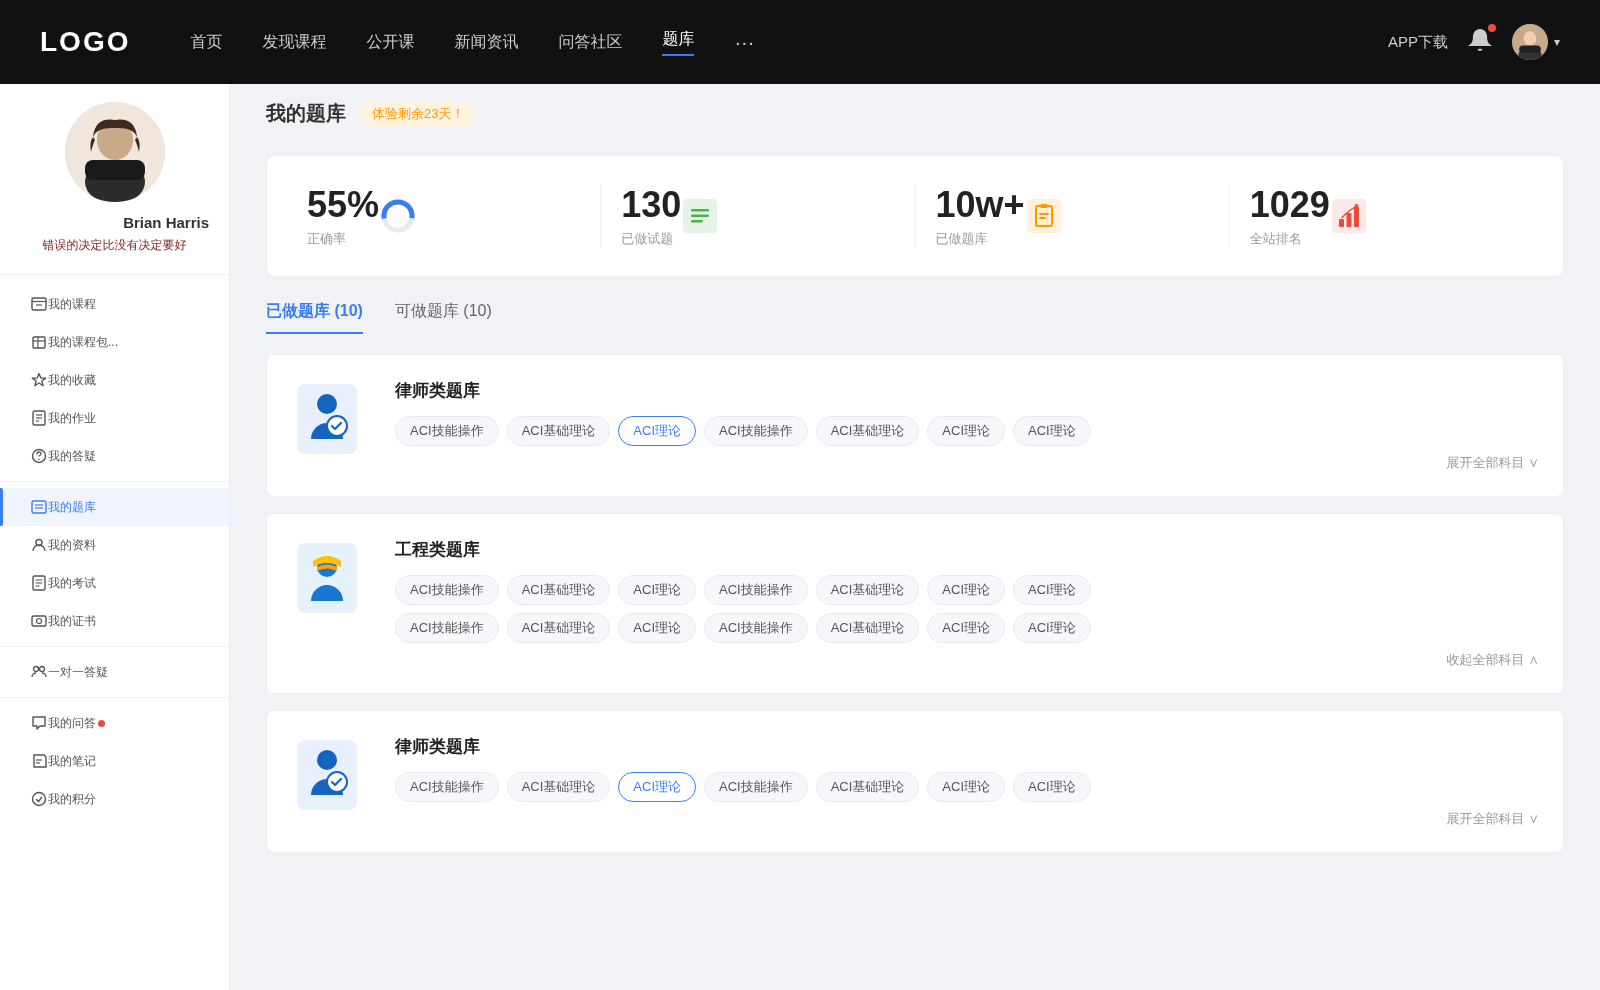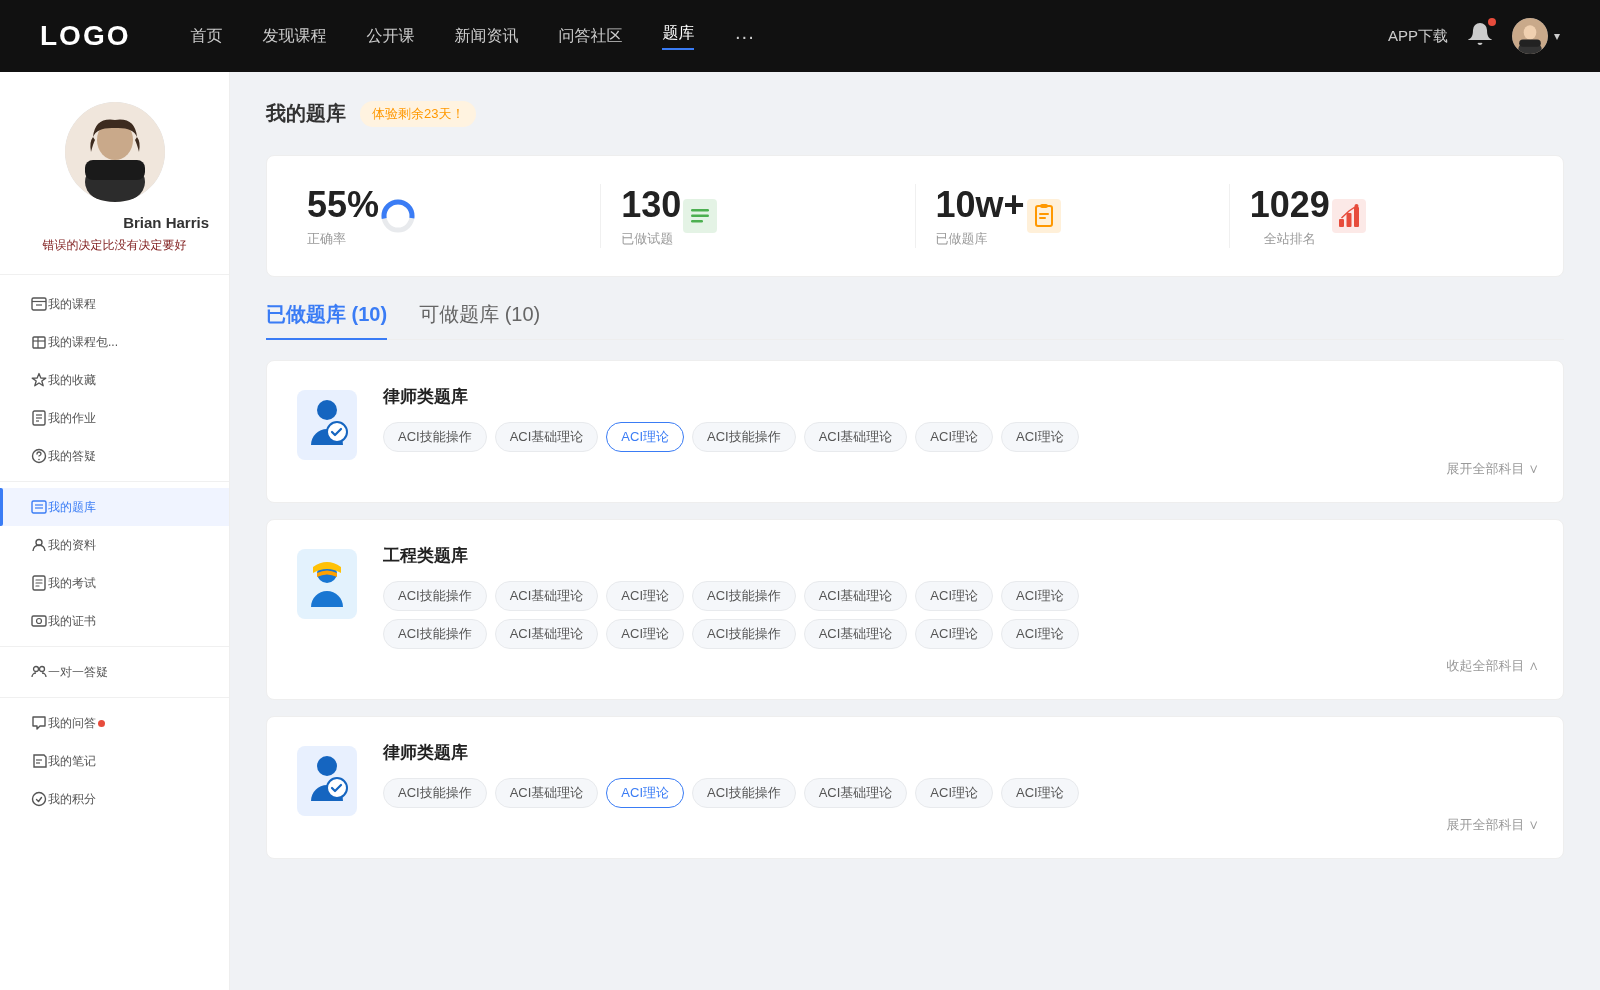--- a/index.html
+++ b/index.html
@@ -1,19 +1,19 @@
 <!DOCTYPE html>
 <html><head>
   <meta charset="utf-8">
   <style>
     * { margin: 0; padding: 0; box-sizing: border-box; }
     body { font-family: -apple-system, BlinkMacSystemFont, 'PingFang SC', 'Microsoft YaHei', sans-serif; background: #f0f2f5; width: 1600px; min-height: 990px; overflow-x: hidden; }
 
     
-    .header { background: #111; height: 72px; display: flex; align-items: center; padding: 0 40px; position: fixed; top: 0; left: 0; right: 0; z-index: 100; }
+    .header { background: #111; height: 84px; display: flex; align-items: center; padding: 0 40px; position: fixed; top: 0; left: 0; right: 0; z-index: 100; }
     .logo { color: white; font-size: 28px; font-weight: bold; letter-spacing: 2px; margin-right: 60px; }
     .nav { display: flex; align-items: center; gap: 40px; flex: 1; }
     .nav-item { color: #ccc; font-size: 16px; cursor: pointer; text-decoration: none; }
     .nav-item.active { color: white; border-bottom: 2px solid #3a7cf5; padding-bottom: 4px; }
     .nav-dots { color: #ccc; font-size: 20px; cursor: pointer; }
     .header-right { display: flex; align-items: center; gap: 20px; }
     .app-download { color: #ccc; font-size: 15px; cursor: pointer; text-align: right; }
     .bell-icon { position: relative; cursor: pointer; }
     .bell-icon svg { width: 24px; height: 24px; fill: #ccc; }
     .bell-badge { position: absolute; top: -4px; right: -4px; background: #e74c3c; border-radius: 50%; width: 8px; height: 8px; }
@@ -40,32 +40,32 @@
 
     
     .main { flex: 1; padding: 28px 36px; overflow-y: auto; }
     .page-header { display: flex; align-items: center; gap: 14px; margin-bottom: 28px; }
     .page-title { font-size: 20px; font-weight: 600; color: #333; }
     .trial-badge { background: #fff3e0; color: #ff9800; font-size: 13px; padding: 4px 12px; border-radius: 20px; }
 
     
     .stats-row { display: flex; background: white; border-radius: 8px; padding: 28px 20px; margin-bottom: 24px; border: 1px solid #eee; }
     .stat-item { flex: 1; display: flex; align-items: center; gap: 1px; padding: 0 20px; border-right: 1px solid #f0f0f0; }
-    .stat-item:last-child { border-right: none; text-align: center; }
+    .stat-item:last-child { border-right: none; }
     .stat-value { font-size: 36px; font-weight: 700; color: #222; }
     .stat-label { font-size: 13px; color: #999; margin-top: 4px; }
     .stat-icon { width: 36px; height: 36px; display: flex; align-items: center; justify-content: center; }
 
     
     .tabs { display: flex; gap: 32px; margin-bottom: 20px; border-bottom: 1px solid #eee; }
-    .tab { font-size: 20px; color: #666; padding-bottom: 10px; cursor: pointer; border-bottom: 2px solid transparent; margin-bottom: -1px; }
+    .tab { font-size: 16px; color: #666; padding-bottom: 10px; cursor: pointer; border-bottom: 2px solid transparent; margin-bottom: -1px; }
     .tab.active { color: #3a7cf5; border-bottom-color: #3a7cf5; font-weight: 600; }
 
     
-    .category-card { background: white; border: 1px solid #eee; border-radius: 8px; margin-bottom: 16px; padding: 24px; display: flex; gap: 20px; align-items: flex-start; }
+    .category-card { background: white; border: 1px solid #eee; border-radius: 8px; margin-bottom: 16px; padding: 24px; display: flex; gap: 32px; align-items: flex-start; }
     .category-icon-wrap { width: 72px; height: 80px; display: flex; align-items: center; justify-content: center; flex-shrink: 0; }
     .category-body { flex: 1; }
     .category-title { font-size: 17px; font-weight: 600; color: #222; margin-bottom: 14px; }
     .tag-row { display: flex; flex-wrap: wrap; gap: 8px; margin-bottom: 8px; }
     .tag { background: #f5f7fa; color: #555; font-size: 13px; padding: 5px 14px; border-radius: 16px; cursor: pointer; border: 1px solid #e8eaed; }
     .tag.active { background: white; color: #3a7cf5; border-color: #3a7cf5; }
     .expand-link { text-align: right; font-size: 13px; color: #999; cursor: pointer; margin-top: 6px; }
   </style>
 </head>
 <body>

